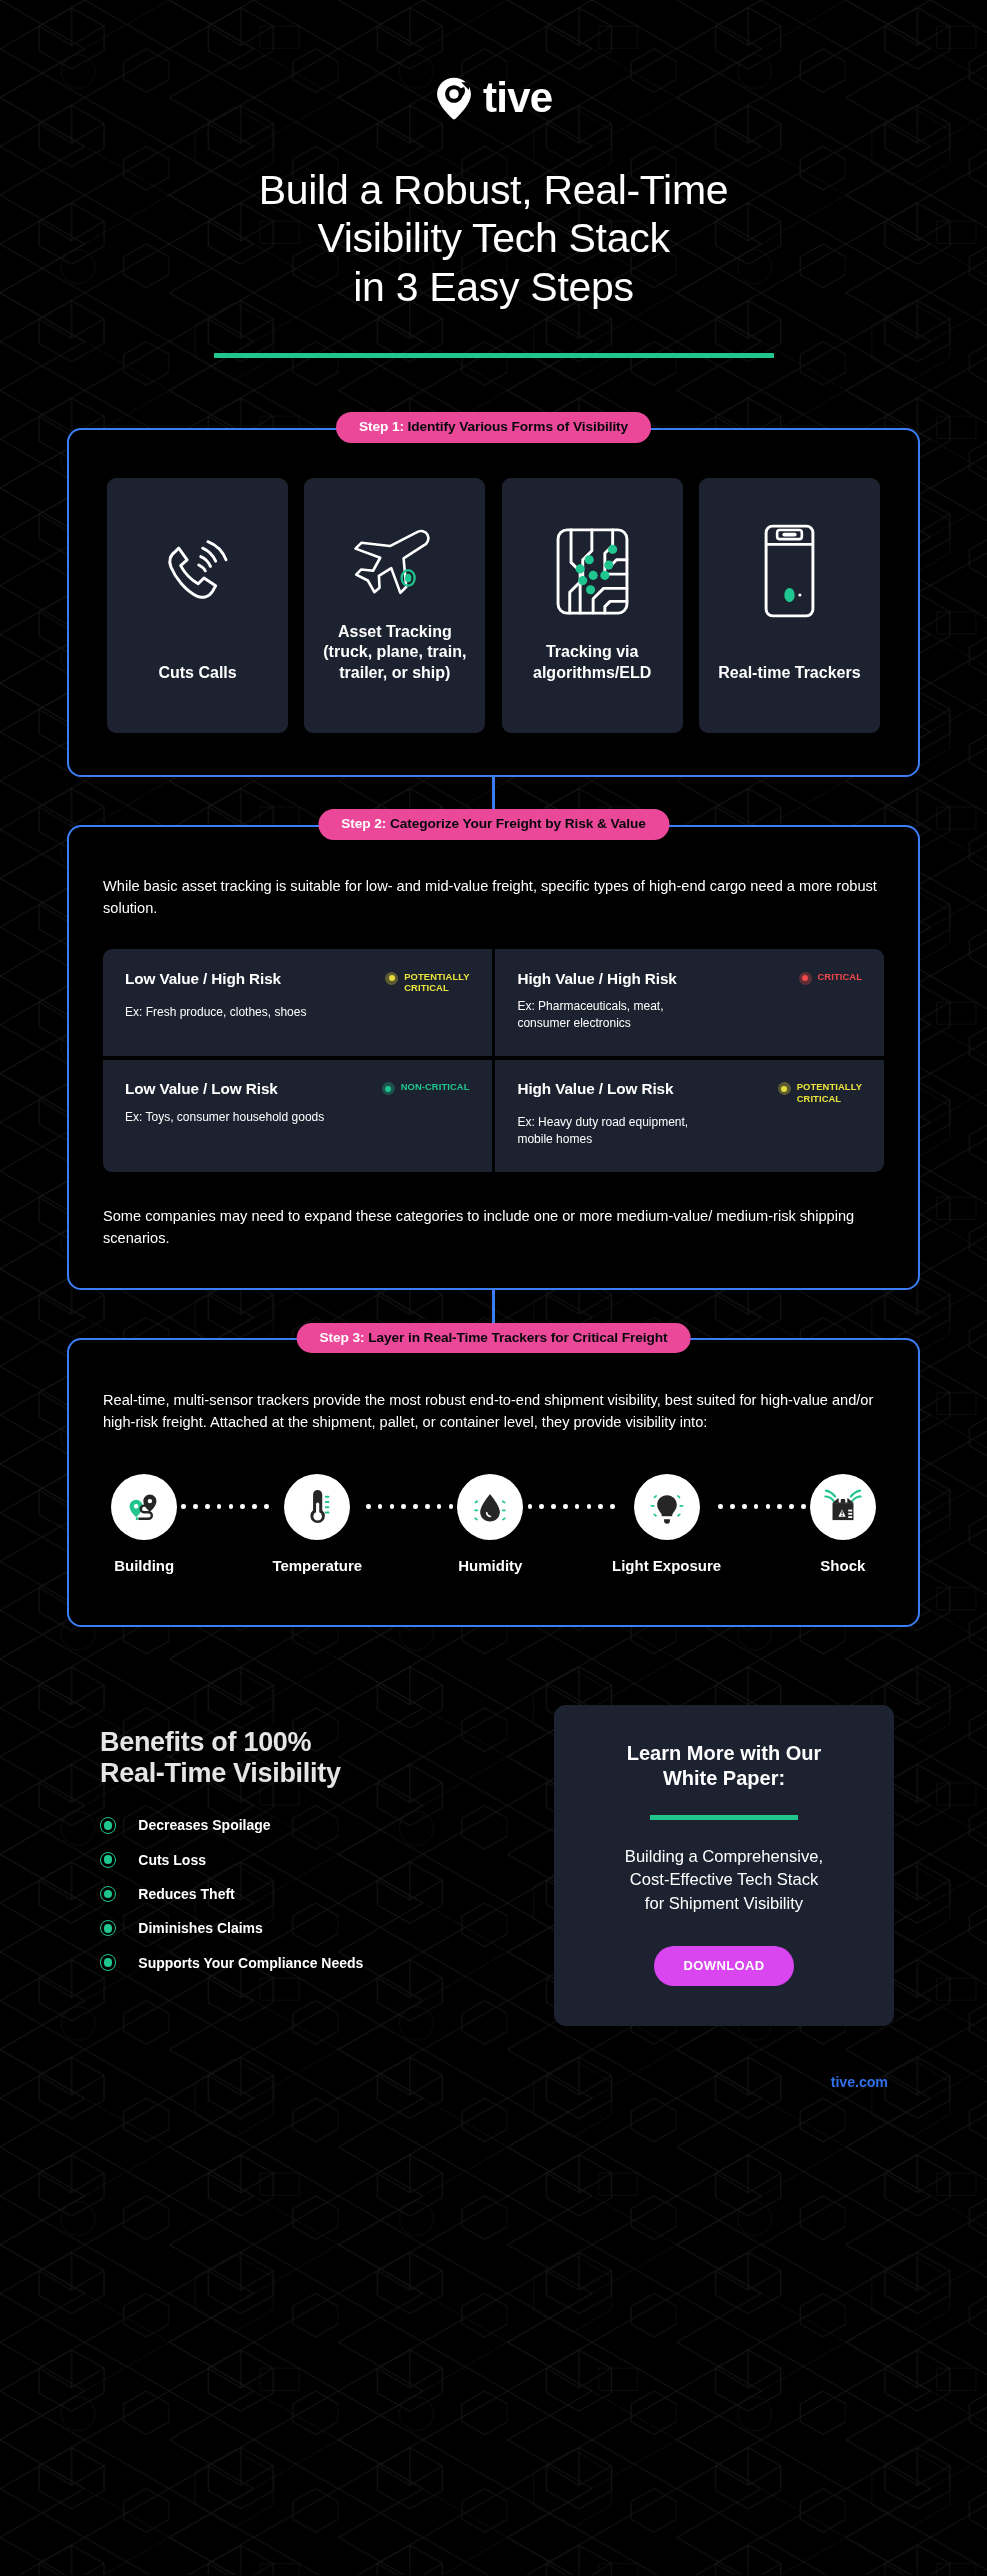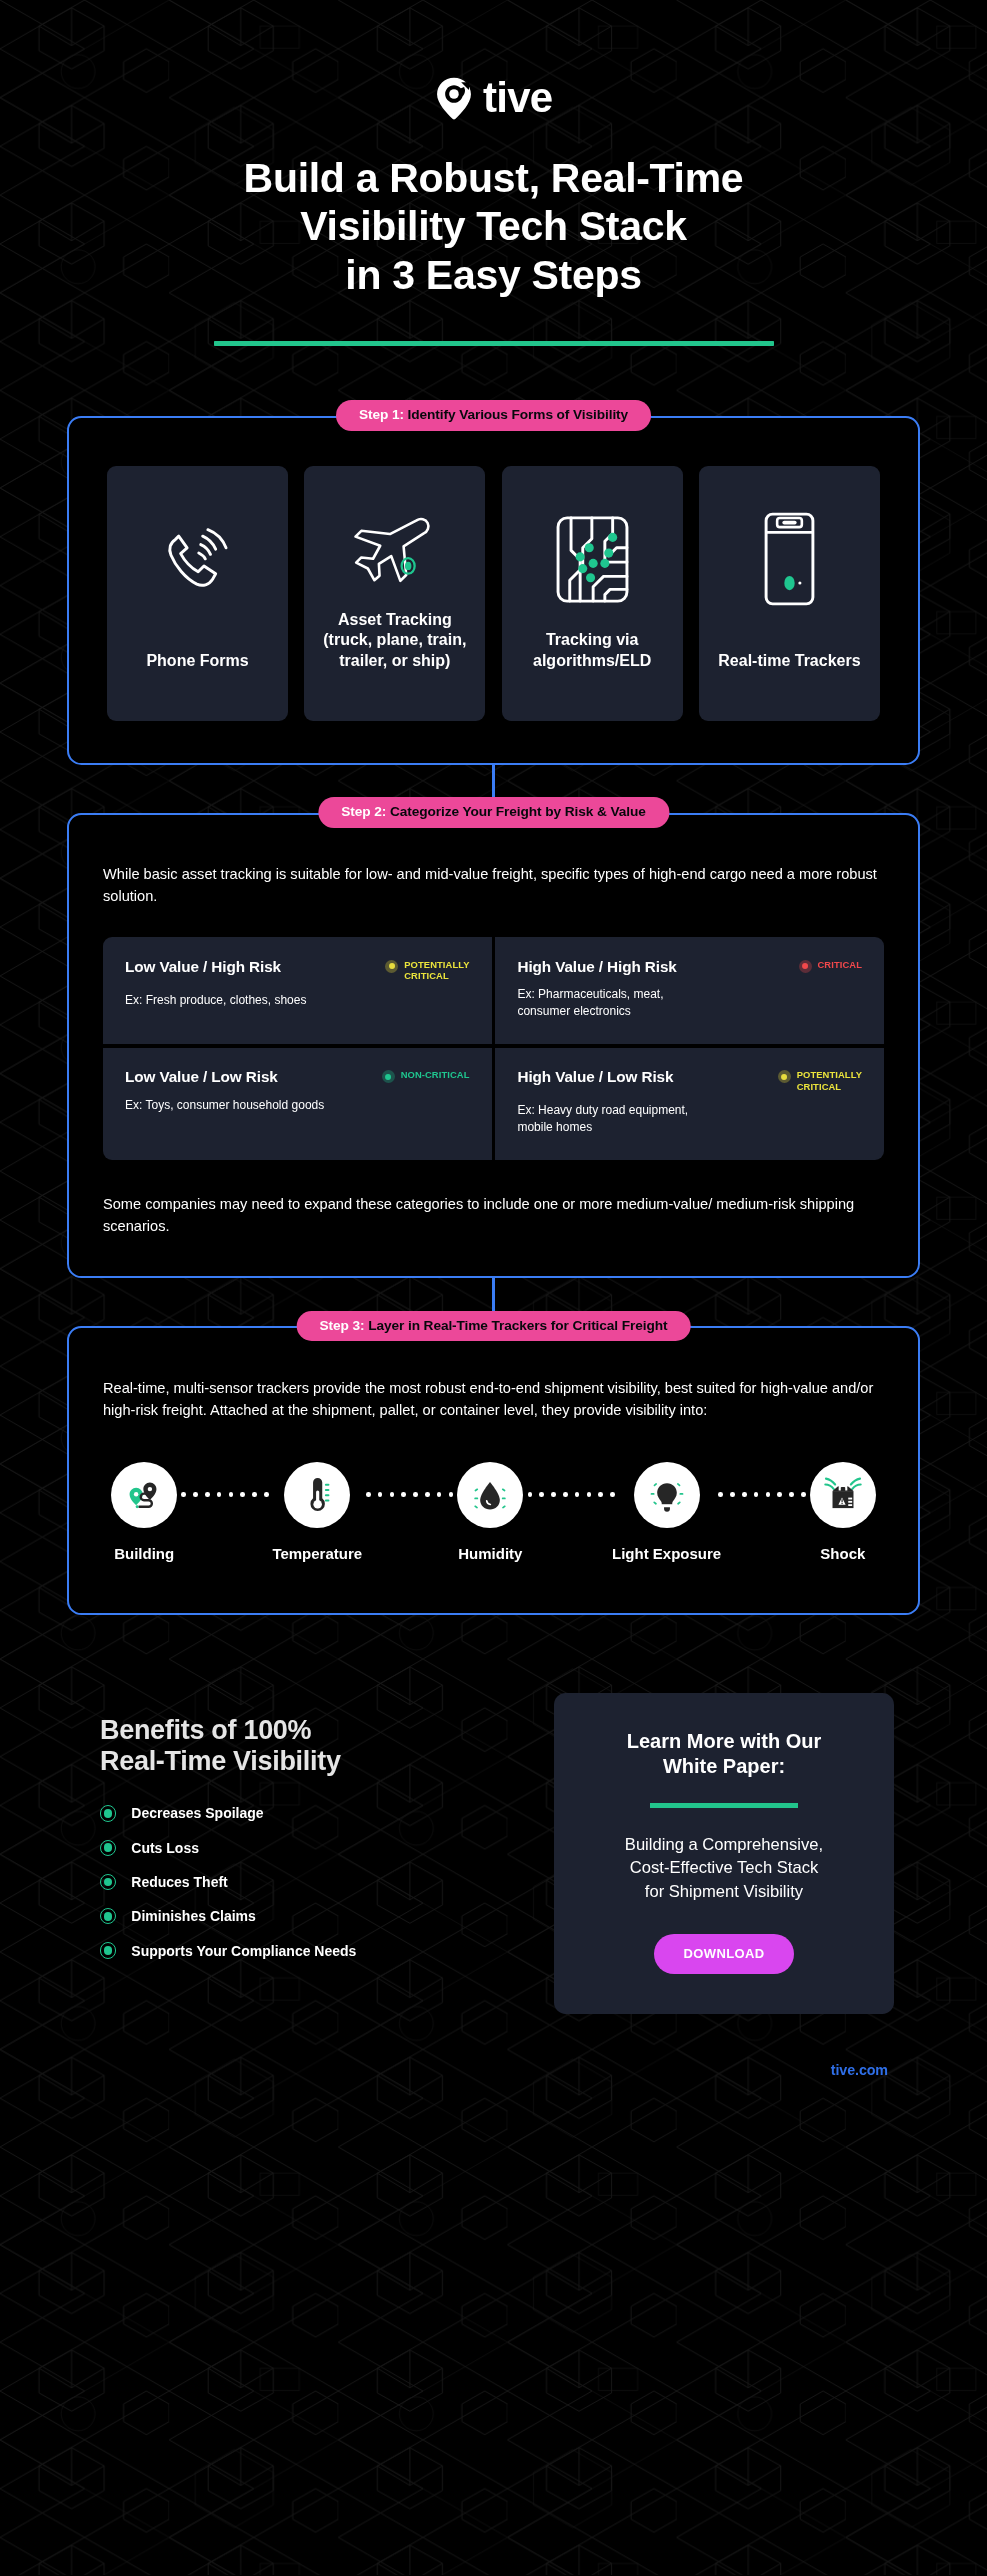--- a/index.html
+++ b/index.html
@@ -48,24 +48,24 @@
   .logo-mark { width: 38px; height: 43px; display: block; }
   .logo-word {
     font-size: 42px;
     font-weight: 700;
     letter-spacing: -0.7px;
     line-height: 1;
     color: #ffffff;
   }
 
   .main-title {
-    margin-top: 26px;
+    margin-top: 38px;
     font-size: 41px;
     line-height: 1.18;
-    font-weight: 700;
+    font-weight: 400;
     letter-spacing: -0.3px;
     color: #ffffff;
   }
   .main-title .tl { display: block; }
 
   .green-rule {
     width: 560px;
     height: 4.6px;
     background: #22c58c;
     margin: 42px auto 0 auto;
@@ -284,21 +284,21 @@
     font-size: 27px;
     font-weight: 700;
     line-height: 1.18;
     letter-spacing: -0.3px;
     color: #e5e5e5;
   }
   .benefits-list { margin-top: 27px; list-style: none; }
   .benefit-item {
     display: flex;
     align-items: center;
-    gap: 15px;
+    gap: 22px;
     margin-bottom: 18px;
   }
   .ring {
     width: 16.3px; height: 16.3px;
     border-radius: 50%;
     border: 1.6px solid #1fc68f;
     display: flex; align-items: center; justify-content: center;
     flex: 0 0 16.3px;
   }
   .ring::after {
@@ -422,21 +422,21 @@
         <div class="vis-card">
           <div class="vis-icon">
             <svg width="83" height="83" viewBox="0 0 128 128" fill="none" stroke="#ffffff" stroke-width="4.5" stroke-linecap="round" stroke-linejoin="round">
               <path d="M30 33 c-8 5 -11 15 -7 24 c7 17 22 36 40 45 c9 4 19 1 24 -7 l5 -9 -18 -12 -9 9 c-11 -6 -21 -17 -27 -28 l10 -9 -13 -18 Z"></path>
               <path d="M72 28 c9 4 16 11 20 20"></path>
               <path d="M69 41 c7 3 12 8 15 15"></path>
               <path d="M66 54 c4 2 8 5 10 9"></path>
               <path d="M80 18 c13 5 23 15 28 28"></path>
             </svg>
           </div>
-          <div class="vis-label">Phone Forms</div>
+          <div class="vis-label">Cuts Calls</div>
         </div>
 
         <div class="vis-card">
           <div class="vis-icon">
             <svg width="91" height="91" viewBox="0 0 140 140" fill="none" stroke="#ffffff" stroke-width="4" stroke-linejoin="round">
               <path d="M104 16 c6 -4 14 -2 17 4 c3 6 0 13 -6 16 L84 56 l4 44 -9 9 -14 -38 -19 12 1 18 -8 7 -10 -18 -18 -9 8 -8 18 2 11 -20 -38 -14 9 -9 44 5 Z"></path>
               <ellipse cx="91" cy="86" rx="10" ry="12" stroke="#1fc68f" stroke-width="3.5"></ellipse>
               <ellipse cx="91" cy="86" rx="5" ry="6.5" fill="#1fc68f" stroke="none"></ellipse>
             </svg>
           </div>

